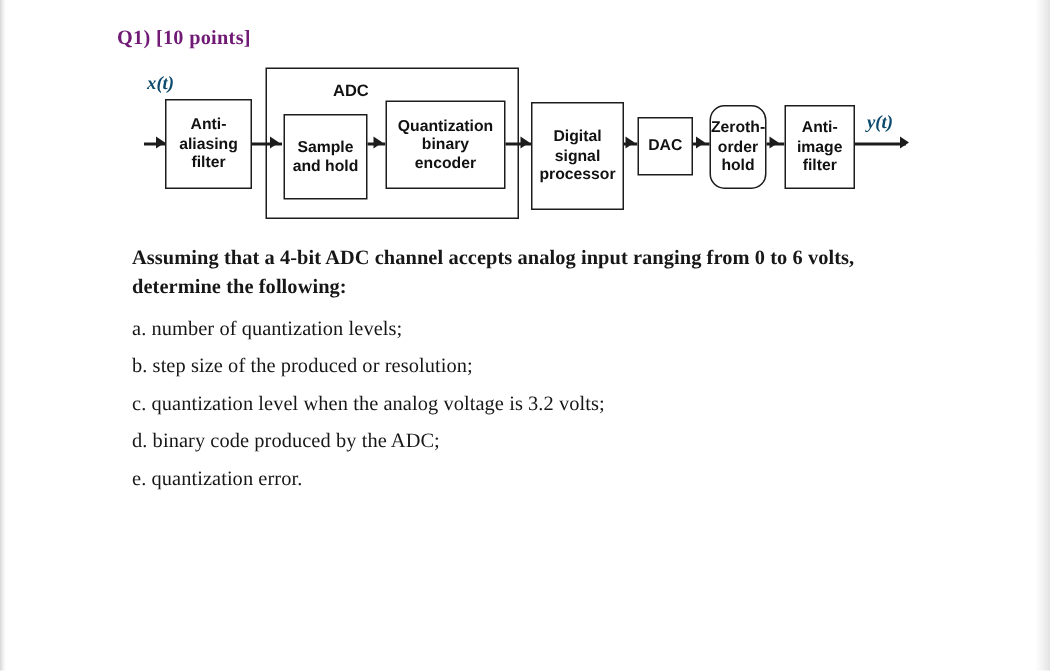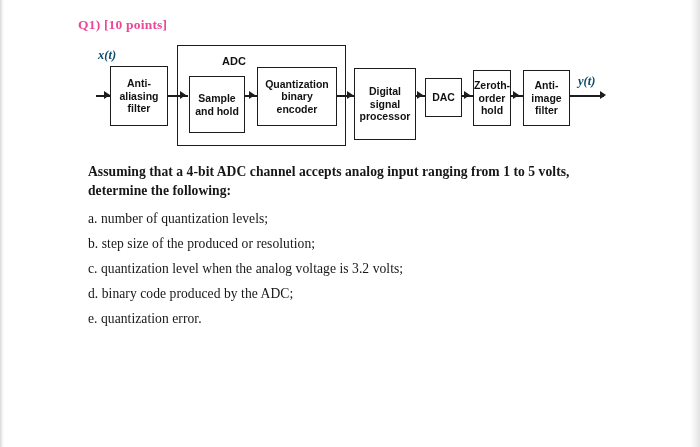--- a/index.html
+++ b/index.html
@@ -29,21 +29,21 @@
     background: linear-gradient(to left, #e2e2e2, #f2f2f2 50%, #ffffff);
   }
 
   
   .title {
     position: absolute;
     left: 78px; top: 17px;
     font-size: 13.5px;
     font-weight: bold;
     letter-spacing: 0.2px;
-    color: #ec4899;
+    color: #701a75;
     white-space: nowrap;
   }
 
   
   .diagram {
     position: absolute;
     left: 0; top: 0;
     width: 700px; height: 160px;
   }
   .sig-label {
@@ -172,39 +172,39 @@
   <div class="wire" style="left:416px; top:95px; width:9px;"></div>
   <div class="arrowhead" style="left:417px; top:91px;"></div>
 
   <div class="box" style="left:425px; top:78px; width:37px; height:39px;">
     <span>DAC</span>
   </div>
 
   <div class="wire" style="left:462px; top:95px; width:11px;"></div>
   <div class="arrowhead" style="left:464px; top:91px;"></div>
 
-  <div class="box" style="left:473px; top:70px; width:38px; height:56px;">
+  <div class="box" style="left:473px; top:70px; width:38px; height:56px;border-radius:10px;">
     <span>Zeroth-<br>order<br>hold</span>
   </div>
 
   <div class="wire" style="left:511px; top:95px; width:12px;"></div>
   <div class="arrowhead" style="left:513px; top:91px;"></div>
 
   <div class="box" style="left:523px; top:70px; width:47px; height:56px;">
     <span>Anti-<br>image<br>filter</span>
   </div>
 
   <div class="sig-label" style="left:578px; top:74px;">y(t)</div>
   <div class="wire" style="left:570px; top:95px; width:34px;"></div>
   <div class="arrowhead" style="left:600px; top:91px;"></div>
 
 </div>
 
 <div class="body-block">
-  <p class="body-para">Assuming that a 4-bit ADC channel accepts analog input ranging from 1 to 5 volts, determine the following:</p>
+  <p class="body-para">Assuming that a 4-bit ADC channel accepts analog input ranging from 0 to 6 volts, determine the following:</p>
   <ul class="qlist">
     <li>a. number of quantization levels;</li>
     <li>b. step size of the produced or resolution;</li>
     <li>c. quantization level when the analog voltage is 3.2 volts;</li>
     <li>d. binary code produced by the ADC;</li>
     <li>e. quantization error.</li>
   </ul>
 </div>
 
 </body></html>

